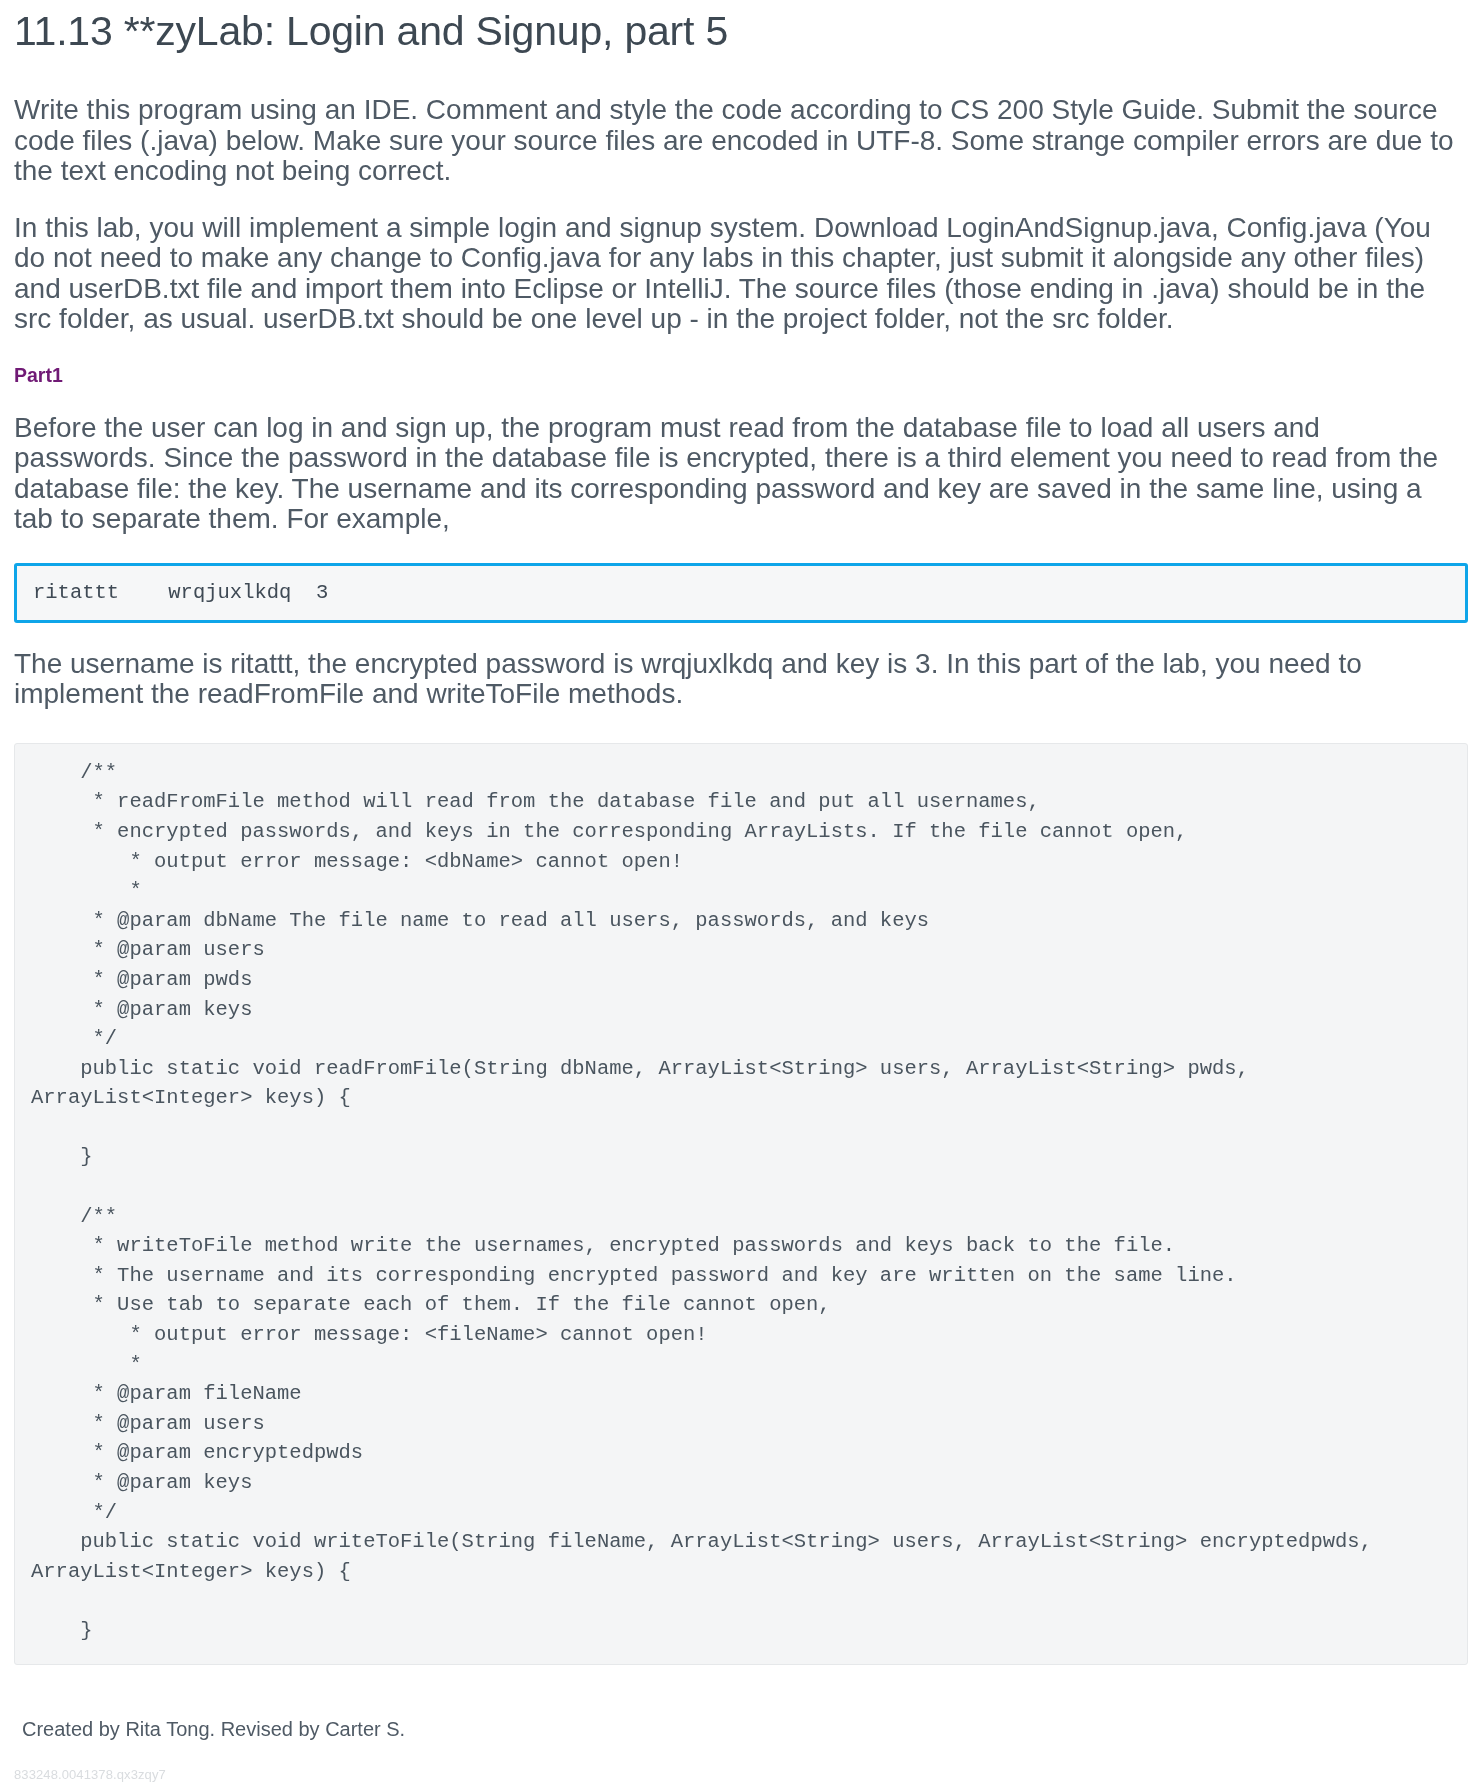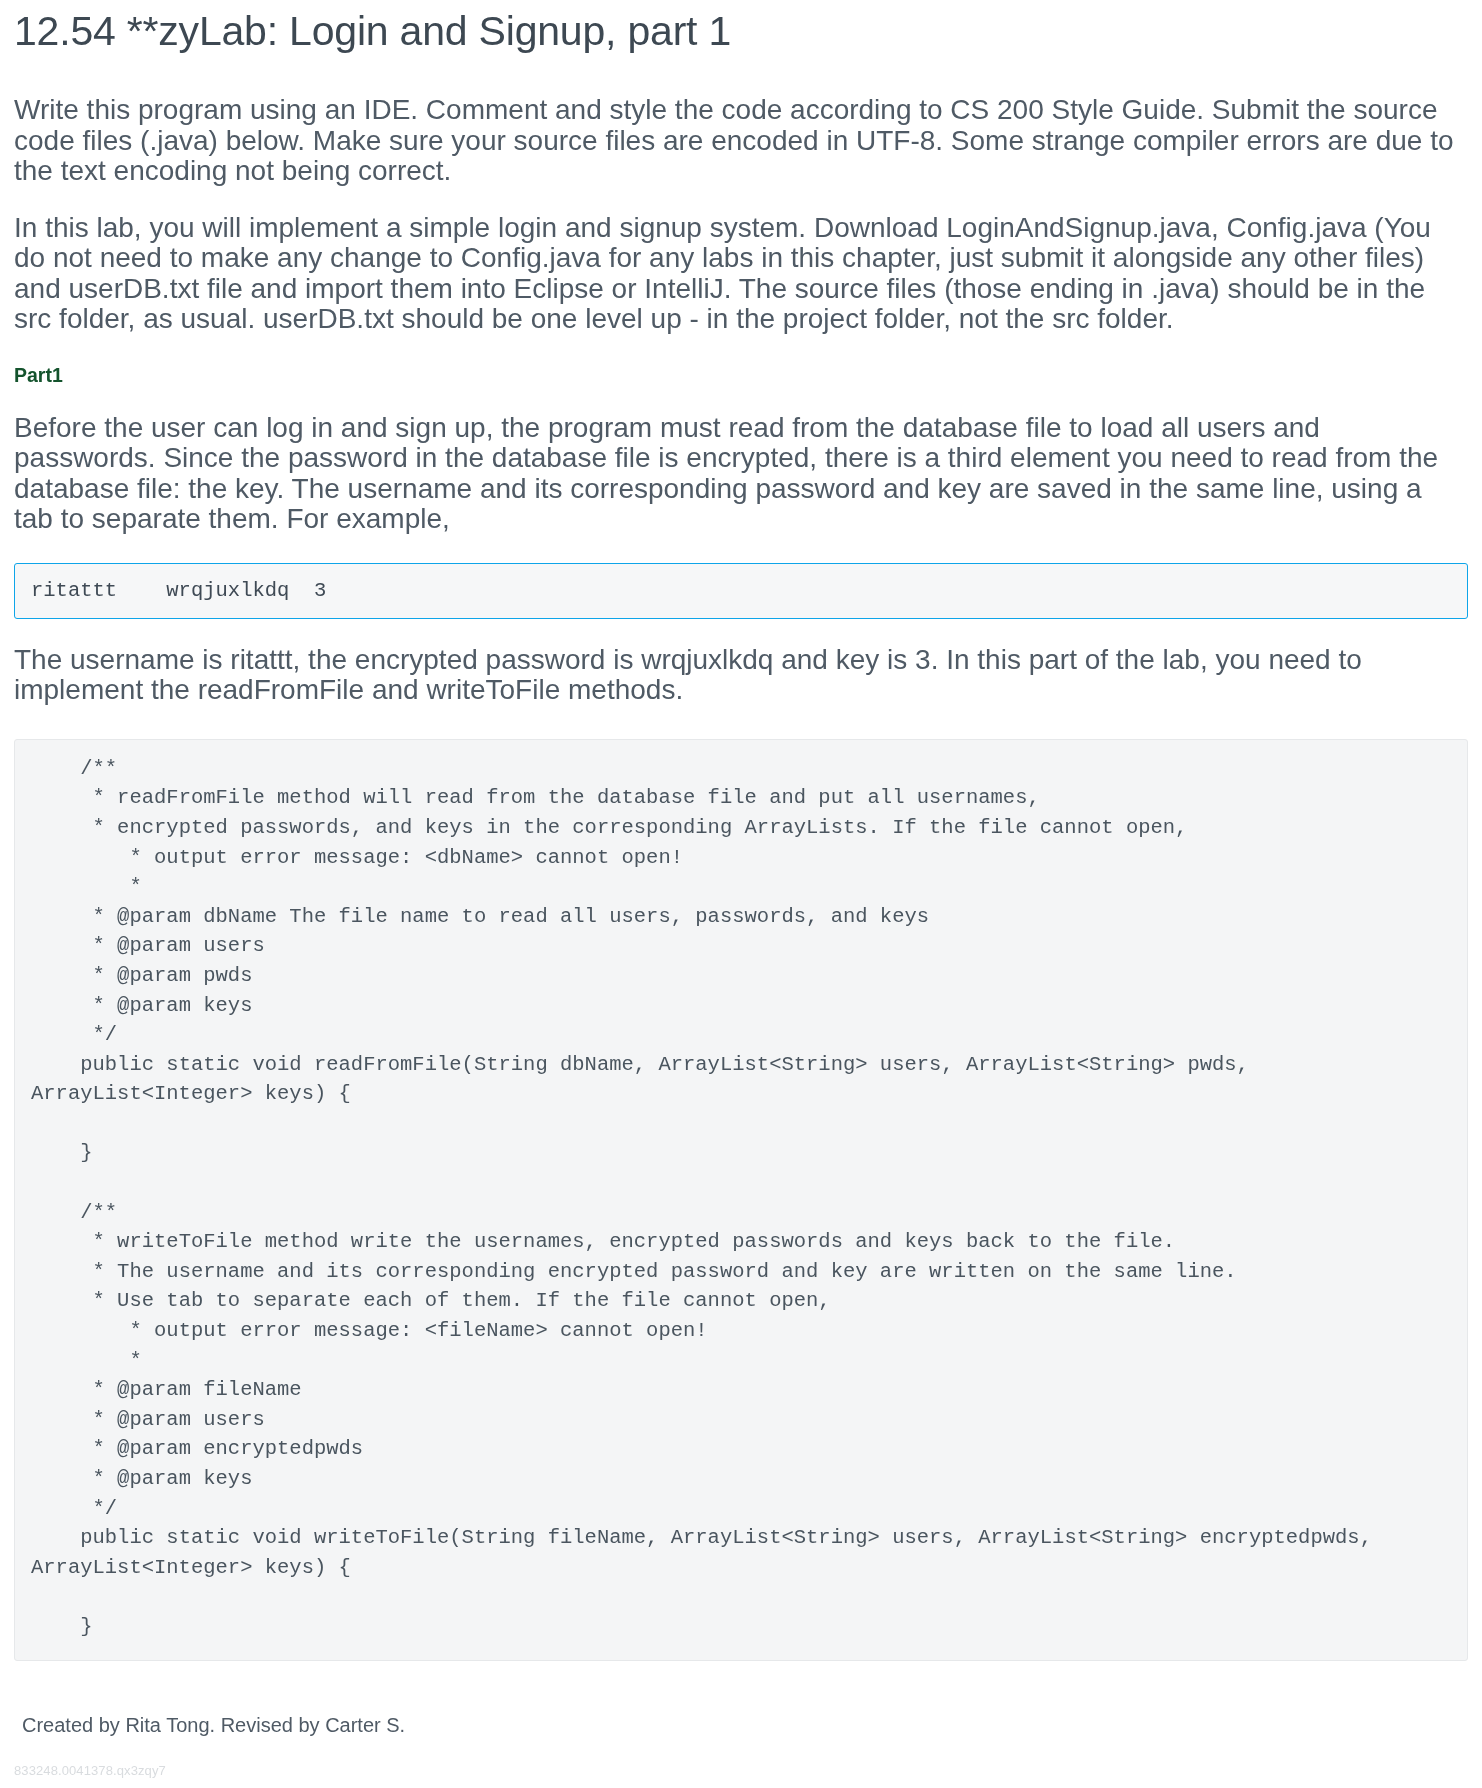--- a/index.html
+++ b/index.html
@@ -33,28 +33,28 @@
     font-size: 28px;
     line-height: 30.5px;
     color: #4f5a65;
     margin: 0;
     padding-top: 26px;
   }
   .para.first { padding-top: 38px; }
   .section-heading {
     font-size: 19.5px;
     font-weight: 700;
-    color: #14532d;
+    color: #701a75;
     margin: 0;
     padding-top: 29px;
   }
   .example-box {
     margin-top: 28px;
     background: #f6f7f8;
-    border: 1px solid #0ea5e9;
+    border: 3px solid #0ea5e9;
     border-radius: 3px;
     padding: 13px 16px 14px 16px;
     font-family: "Liberation Mono", monospace;
     font-size: 20.5px;
     line-height: 27px;
     color: #3f4a55;
     white-space: pre;
     overflow-x: auto;
   }
   .code-block {
@@ -86,21 +86,21 @@
     padding-bottom: 14px;
     font-family: "Liberation Sans", sans-serif;
     letter-spacing: 0.1px;
   }
 </style>
 </head>
 <body>
 
 <div class="page">
 
-  <h1 class="page-title">12.54 **zyLab: Login and Signup, part 1</h1>
+  <h1 class="page-title">11.13 **zyLab: Login and Signup, part 5</h1>
 
   <p class="para first">Write this program using an IDE. Comment and style the code according to CS 200 Style Guide. Submit the source code files (.java) below. Make sure your source files are encoded in UTF-8. Some strange compiler errors are due to the text encoding not being correct.</p>
 
   <p class="para">In this lab, you will implement a simple login and signup system. Download LoginAndSignup.java, Config.java (You do not need to make any change to Config.java for any labs in this chapter, just submit it alongside any other files) and userDB.txt file and import them into Eclipse or IntelliJ. The source files (those ending in .java) should be in the src folder, as usual. userDB.txt should be one level up - in the project folder, not the src folder.</p>
 
   <h2 class="section-heading">Part1</h2>
 
   <p class="para">Before the user can log in and sign up, the program must read from the database file to load all users and passwords. Since the password in the database file is encrypted, there is a third element you need to read from the database file: the key. The username and its corresponding password and key are saved in the same line, using a tab to separate them. For example,</p>
 
   <div class="example-box">ritattt    wrqjuxlkdq  3</div>

